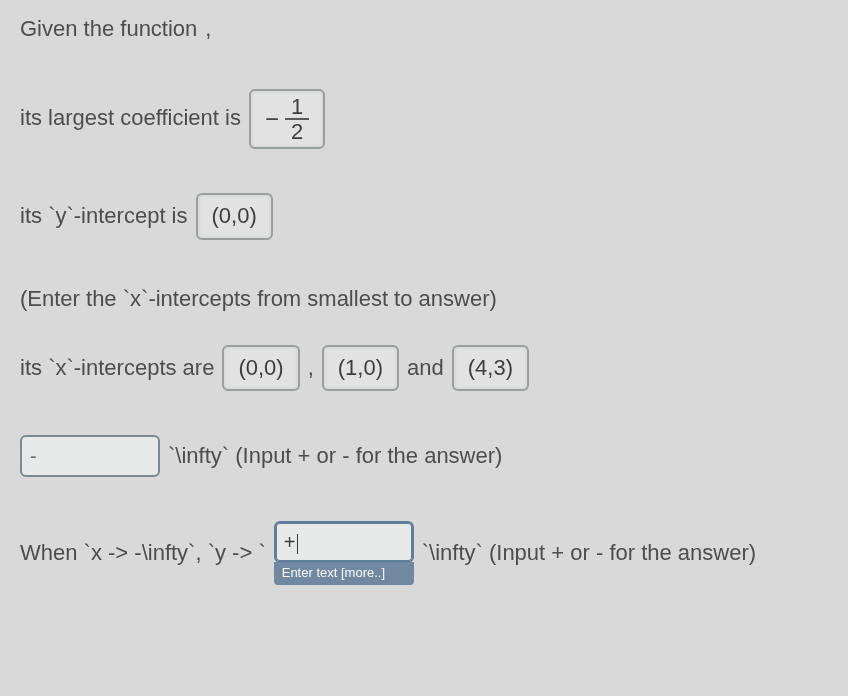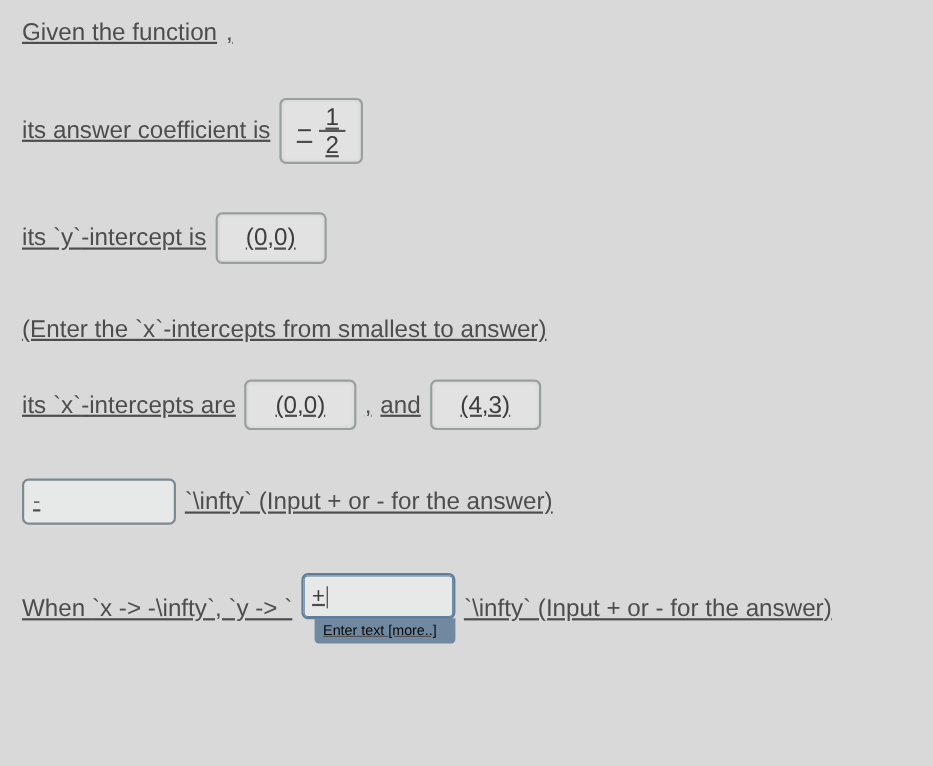--- a/index.html
+++ b/index.html
@@ -10,38 +10,37 @@
     background: #d8d9d8;
     font-family: Arial, Helvetica, sans-serif;
     color: #4a4a4a;
     overflow: hidden;
   }
   .page {
     padding: 14px 20px 20px 20px;
     font-size: 22px;
     line-height: 1.4;
     filter: blur(0.4px) contrast(0.95);
-    text-decoration: underline;
   }
   .row {
     margin-bottom: 44px;
     display: flex;
     align-items: center;
     flex-wrap: wrap;
     gap: 6px 8px;
   }
   .row-tight { margin-bottom: 30px; }
   .box {
     display: inline-flex;
     align-items: center;
     justify-content: center;
     border: 2px solid #9aa0a0;
     border-radius: 6px;
     background: #e6e7e6;
-    padding: 6px 26px;
+    padding: 6px 14px;
     min-height: 30px;
     font-size: 22px;
     color: #3a3a3a;
     box-shadow: inset 0 0 4px rgba(0,0,0,0.08);
   }
   .box-frac {
     padding: 4px 14px;
   }
   .frac {
     display: inline-flex;
@@ -84,42 +83,41 @@
     width: 1px;
     height: 20px;
     background: #333;
     margin-left: 2px;
     vertical-align: middle;
     animation: blink 1s step-end infinite;
   }
   @keyframes blink { 50% { opacity: 0; } }
   .hint-bar {
     background: #6f8aa3;
-    color: #000000;
+    color: #ffffff;
     font-size: 13px;
     padding: 2px 8px;
     border-radius: 0 0 4px 4px;
     margin-top: -1px;
     white-space: nowrap;
-    margin-left: 12px;
   }
   .faint { color: #666; }
 </style>
 </head>
 <body>
 
 <div class="page">
 
   <div class="row">
     <span>Given the function </span>
     <span>,</span>
   </div>
 
   <div class="row">
-    <span>its answer coefficient is</span>
+    <span>its largest coefficient is</span>
     <span class="box box-frac">
       <span class="frac">
         <span class="minus">−</span>
         <span class="stack">
           <span class="num">1</span>
           <span class="den">2</span>
         </span>
       </span>
     </span>
   </div>
@@ -136,20 +134,21 @@
       <span>(Enter the </span><span>`x`</span><span>-intercepts from smallest to answer)</span>
     </span>
   </div>
 
   <div class="row">
     <span>
       <span>its </span><span>`x`</span><span>-intercepts are</span>
     </span>
     <span class="box">(0,0)</span>
     <span>,</span>
+    <span class="box">(1,0)</span>
     <span>and</span>
     <span class="box">(4,3)</span>
   </div>
 
   <div class="row">
     <span class="input-box">
       <span class="faint">-</span>
     </span>
     <span>`\infty` (Input + or - for the answer)</span>
   </div>

